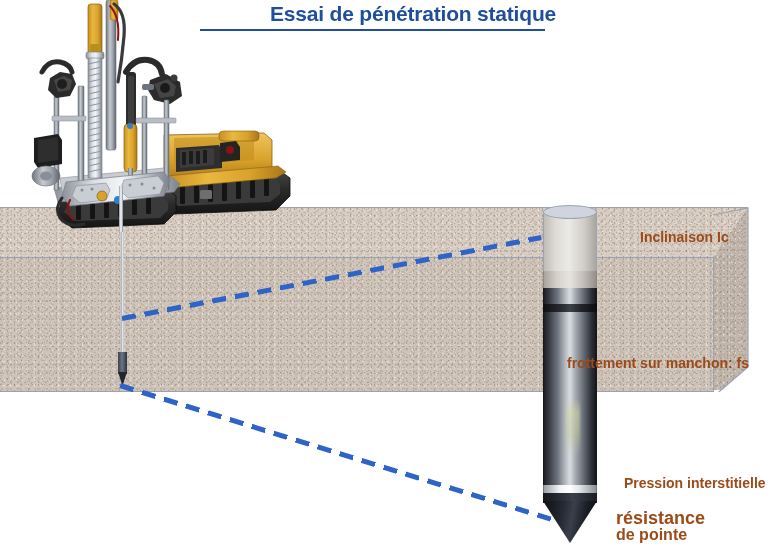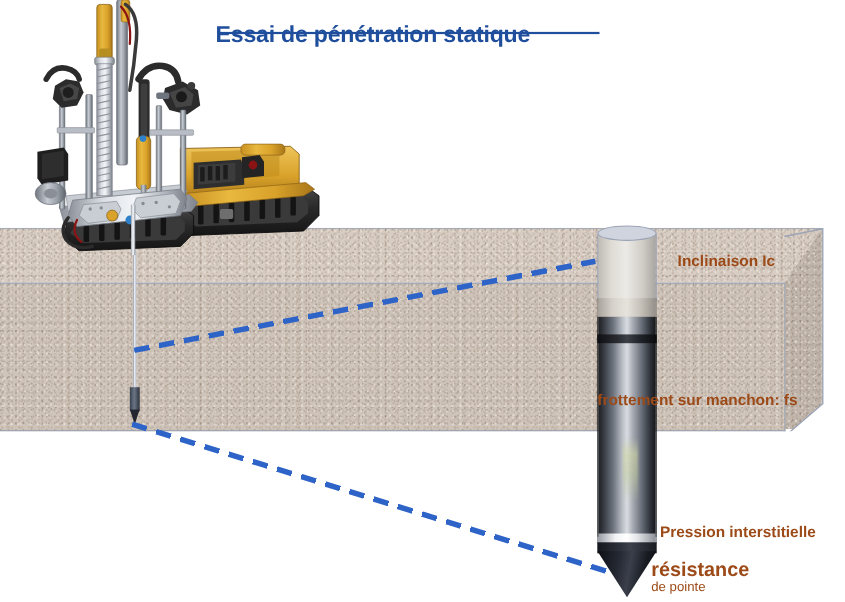--- a/index.html
+++ b/index.html
@@ -5,22 +5,22 @@
 <style>
   html,body{margin:0;padding:0;background:#ffffff;}
   body{
     width:768px;height:547px;position:relative;overflow:hidden;
     font-family:"Liberation Sans","DejaVu Sans",sans-serif;
   }
   #stage{position:absolute;left:0;top:0;width:768px;height:547px;overflow:hidden;background:#fff;}
 
   
   .title{
-    position:absolute;left:196px;top:20px;width:360px;
-    text-align:left;
+    position:absolute;left:196px;top:2px;width:360px;
+    text-align:right;
     font-size:21px;font-weight:bold;color:#1F4E9C;
     letter-spacing:-0.2px;
     white-space:nowrap;
   }
   .title-underline{
     position:absolute;left:200px;top:29px;width:345px;height:2px;background:#1F4E9C;
   }
 
   
   .soil-wrap{position:absolute;left:0;top:200px;width:768px;height:200px;}
@@ -128,26 +128,26 @@
     position:absolute;left:2px;top:288px;width:54px;height:10px;
     background:linear-gradient(90deg,#14161b 0%,#2e323c 40%,#3b404b 55%,#1a1c22 100%);
   }
   .probe-tip{
     position:absolute;left:2px;top:296px;width:54px;height:42px;
     background:linear-gradient(100deg,#0d0f14 0%,#262a34 35%,#3a3f4b 52%,#181b22 75%,#0a0b0f 100%);
     clip-path:polygon(0 0, 100% 0, 50% 100%);
   }
 
   
-  .lbl{position:absolute;color:#9C4A18;font-weight:bold;white-space:nowrap;}
+  .lbl{position:absolute;color:#9C4A18;font-weight:bold;white-space:nowrap;margin-left:24px;}
   #lbl-inclinaison{left:616px;top:229px;font-size:14px;}
   #lbl-frottement{left:543px;top:355px;font-size:14px;}
   #lbl-pression{left:600px;top:475px;font-size:14px;}
   #lbl-resistance{left:592px;top:508px;font-size:18px;}
-  #lbl-depointe{left:592px;top:526px;font-size:12px;font-weight:normal;}
+  #lbl-depointe{left:592px;top:526px;font-size:16px;font-weight:bold;}
 
   
   .rig{position:absolute;left:14px;top:0px;width:300px;height:250px;}
   .rig svg{display:block;}
 </style>
 </head>
 <body>
 
 <div id="stage">
 

